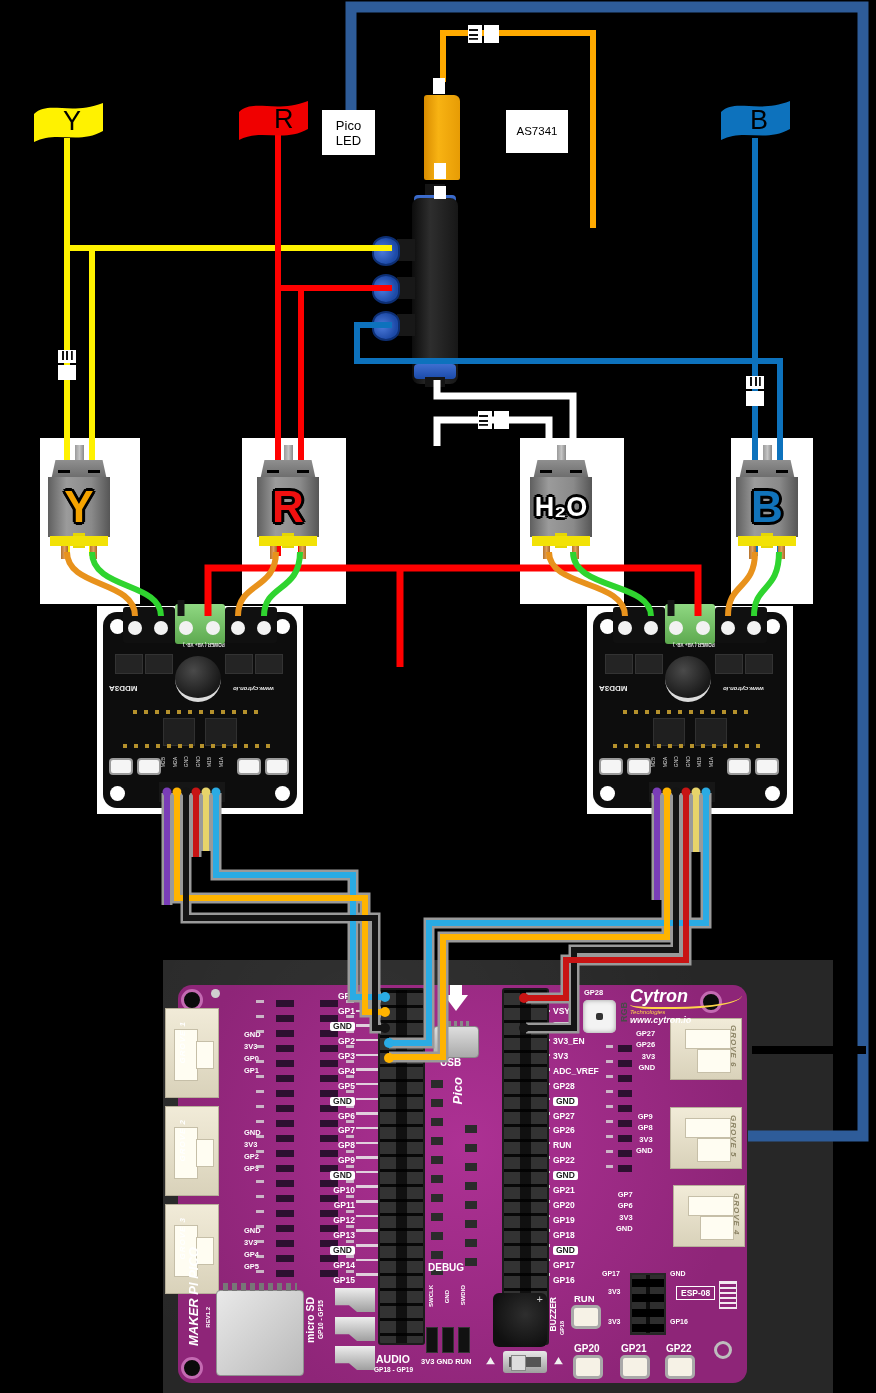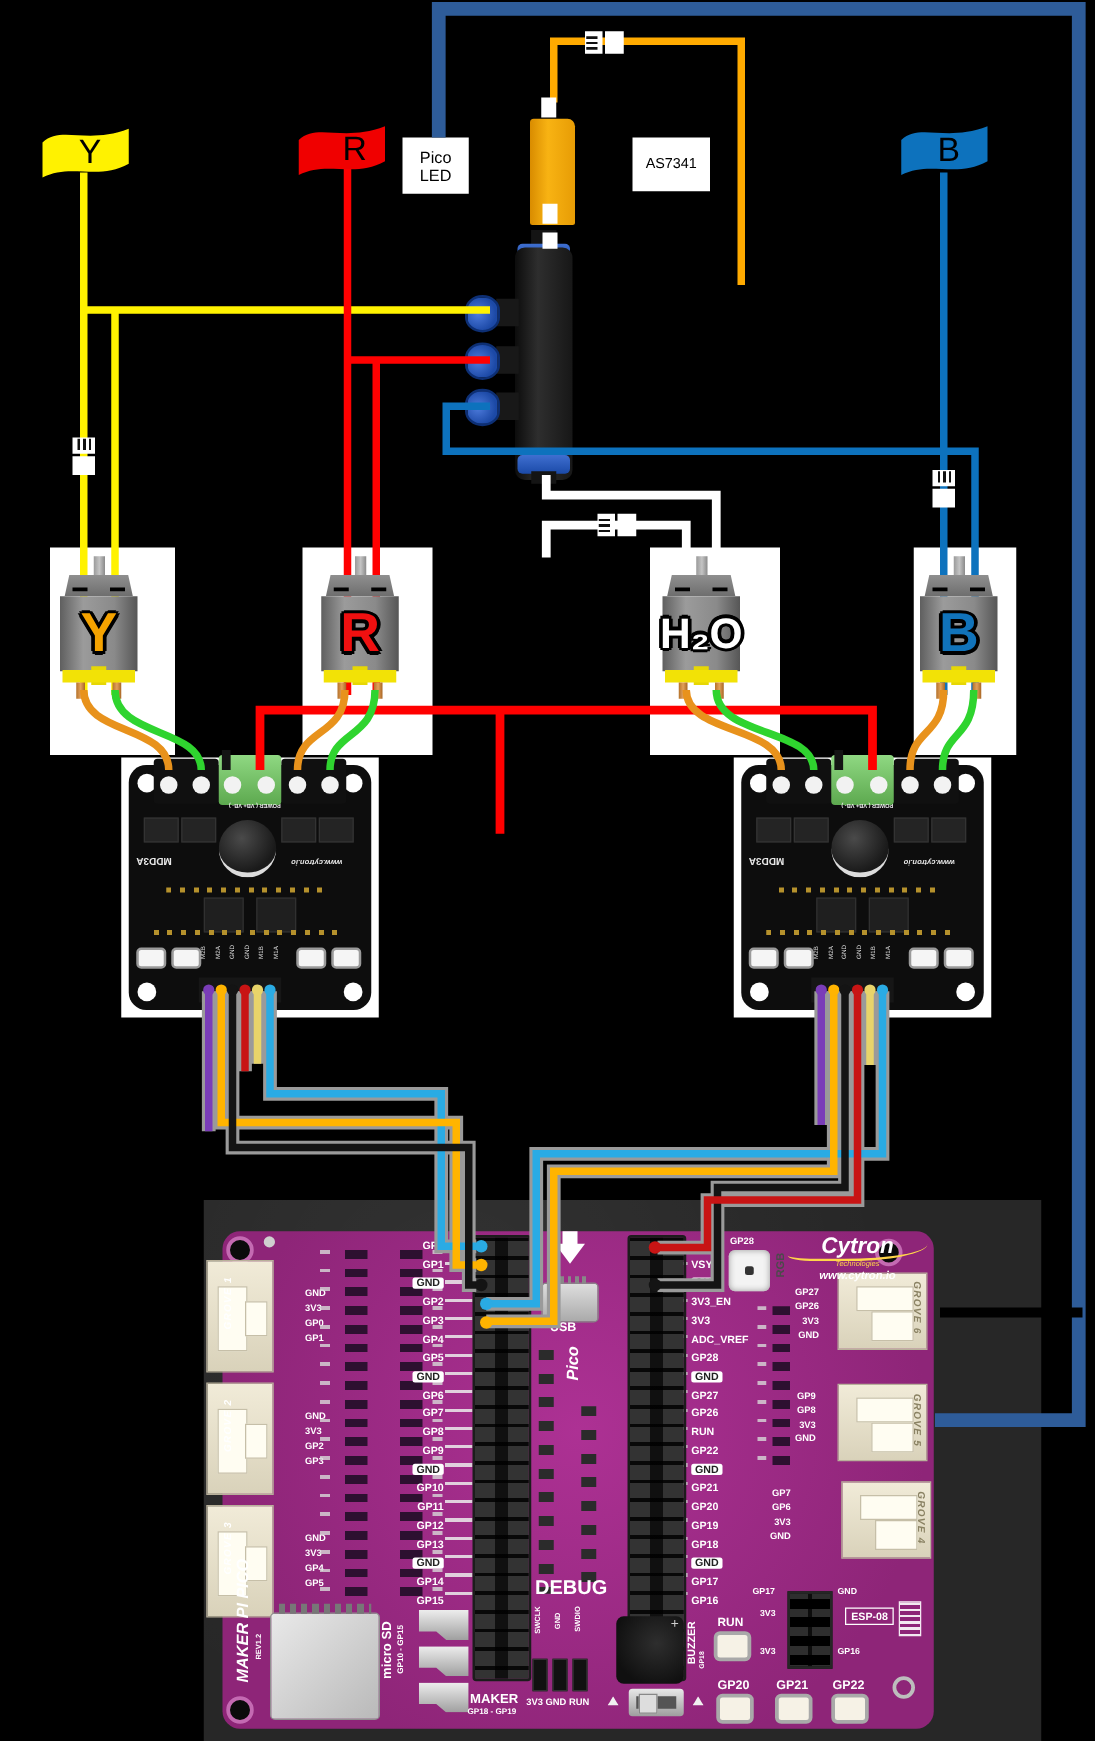--- a/index.html
+++ b/index.html
@@ -29,21 +29,21 @@
   .motor .cap{position:absolute;left:0;top:15px;width:62px;height:17px;background:linear-gradient(180deg,#8f8f8f,#6e6e6e);clip-path:polygon(6% 100%,12% 0,88% 0,94% 100%);}
   .motor .dash1,.motor .dash2{position:absolute;top:25px;width:12px;height:3px;background:#000;}
   .motor .dash1{left:10px}.motor .dash2{left:40px}
   .motor .body{position:absolute;left:0;top:32px;width:62px;height:60px;background:linear-gradient(90deg,#5f5f5f,#9b9b9b 30%,#8a8a8a 70%,#565656);display:flex;align-items:center;justify-content:center;}
   .motor .base{position:absolute;left:2px;top:91px;width:58px;height:10px;background:#f2e206;}
   .motor .tab{position:absolute;left:25px;top:88px;width:12px;height:15px;background:#e6d705;}
   .motor .nub{position:absolute;top:101px;width:7px;height:13px;background:linear-gradient(90deg,#b5722a,#e2a05b,#a96624);}
   .motor .nub.l{left:13px}.motor .nub.r{right:13px}
   .mletter{font-size:44px;font-weight:bold;line-height:44px;
     text-shadow:-3px 0 #000,3px 0 #000,0 -3px #000,0 3px #000,-2px -2px #000,2px 2px #000,-2px 2px #000,2px -2px #000;}
-  .mY{color:#f5a300}.mR{color:#f01010}.mW{color:#fff;font-size:34px;}.mB{color:#1173ba}
+  .mY{color:#f5a300}.mR{color:#f01010}.mW{color:#fff;font-size:27px;}.mB{color:#1173ba}
   
   .mani-body{position:absolute;left:412px;top:198px;width:46px;height:186px;background:linear-gradient(90deg,#0c0c0c,#2e2e2e 40%,#171717);border-radius:8px;}
   .mani-collar{position:absolute;width:42px;height:15px;background:linear-gradient(180deg,#3f6fd0,#1b4aa8);border-radius:4px;}
   .mani-stub{position:absolute;width:20px;height:13px;background:#141414;}
   .mani-neck{position:absolute;width:18px;height:22px;background:#181818;}
   .mani-cyl{position:absolute;width:28px;height:30px;background:radial-gradient(circle at 35% 50%,#4d7bdc,#1c49a6 70%);border-radius:50% / 40%;border:2px solid #0d2f74;box-sizing:border-box;}
   
   .drv{position:absolute;width:194px;height:196px;background:#0d0d0d;border-radius:14px;}
   .drv .hole{position:absolute;width:15px;height:15px;border-radius:50%;background:#fff;}
   .drv .tblk{position:absolute;top:-5px;height:36px;background:#101010;border-radius:3px;}
@@ -98,21 +98,21 @@
   .ant{position:absolute;width:16px;height:26px;border:1px solid #fff;background:repeating-linear-gradient(180deg,#fff 0 2px,transparent 2px 5px);opacity:.9;}
   .rgb{position:absolute;left:405px;top:15px;width:33px;height:33px;background:#f3f3f3;border-radius:5px;box-shadow:inset 0 0 5px #999;}
   .rgb:after{content:"";position:absolute;left:13px;top:13px;width:7px;height:7px;background:#333;border-radius:2px;}
   .sw{position:absolute;left:325px;top:366px;width:44px;height:22px;background:linear-gradient(180deg,#e8e8e8,#9e9e9e);border-radius:3px;}
   .sw:before{content:"";position:absolute;left:6px;top:6px;width:32px;height:10px;background:#555;}
   .sw:after{content:"";position:absolute;left:8px;top:4px;width:13px;height:14px;background:#ddd;border:1px solid #888;}
   .usbft{position:absolute;left:255px;top:41px;width:44px;height:30px;background:linear-gradient(180deg,#dedede,#aaa);border-radius:4px;border:1px solid #888;}
   .usbft:before{content:"";position:absolute;left:8px;top:-6px;width:28px;height:6px;background:repeating-linear-gradient(90deg,#888 0 3px,transparent 3px 6px);}
   .arrow{position:absolute;left:266px;top:10px;width:0;height:0;border-left:12px solid transparent;border-right:12px solid transparent;border-top:16px solid #fff;}
   .arrow:before{content:"";position:absolute;left:-6px;top:-26px;width:12px;height:11px;background:#fff;}
-  .cyt{position:absolute;left:452px;top:1px;width:112px;text-align:center;color:#fff;}
+  .cyt{position:absolute;left:452px;top:1px;width:112px;text-align:left;color:#fff;}
   .cyt .c1{font-size:18px;font-weight:bold;font-style:italic;border-bottom:2px solid #ffd54a;border-radius:0 0 60% 20%;}
   .cyt .c2{font-size:6px;color:#ffd54a;font-style:italic;}
   .cyt .c3{font-size:9px;font-weight:bold;font-style:italic;}
   .dbgpin{position:absolute;width:12px;height:26px;background:#111;border:1px solid #333;box-sizing:border-box;}
   .dbglab{position:absolute;font-size:6px;color:#fff;font-weight:bold;}
   .bell{position:absolute;width:9px;height:9px;background:#f0f0f0;clip-path:polygon(50% 0,85% 60%,100% 80%,0 80%,15% 60%);}
 </style>
 </head>
 <body>
 
@@ -477,40 +477,40 @@
         <span>GP17</span>
         <span>GP16</span>
       </div>
 
     <div class="arrow"></div>
     <div class="usbft"></div>
     <div class="wlabel" style="left:262px;top:72px;font-size:10px">USB</div>
     <div class="wlabel vtx" style="left:272px;top:92px;font-size:13px;font-style:italic">Pico</div>
     <div class="dstrip" style="left:253px;top:95px;height:195px"></div>
     <div class="dstrip" style="left:287px;top:140px;height:150px"></div>
-    <div class="wlabel" style="left:250px;top:277px;font-size:16px">DEBUG</div>
+    <div class="wlabel" style="left:250px;top:277px;font-size:10px">DEBUG</div>
 
     <div class="dbglab vtx" style="left:250px;top:300px">SWCLK</div>
     <div class="dbglab vtx" style="left:266px;top:305px">GND</div>
     <div class="dbglab vtx" style="left:282px;top:300px">SWDIO</div>
     <div class="dbgpin" style="left:248px;top:342px"></div>
     <div class="dbgpin" style="left:264px;top:342px"></div>
     <div class="dbgpin" style="left:280px;top:342px"></div>
     <div class="wlabel" style="left:243px;top:372px;font-size:7.5px">3V3 GND RUN</div>
 
     <div class="sd"></div>
     <div class="wlabel vtx" style="left:126px;top:312px;font-size:10.5px">micro SD</div>
     <div class="wlabel vtx" style="left:139px;top:315px;font-size:6.5px">GP10 - GP15</div>
 
     <div class="jack">
         <div></div>
         <div></div>
         <div></div>
       </div>
-    <div class="wlabel" style="left:198px;top:368px;font-size:10.5px">MAKER</div>
+    <div class="wlabel" style="left:198px;top:368px;font-size:10.5px">AUDIO</div>
     <div class="wlabel" style="left:196px;top:381px;font-size:6.5px">GP18 - GP19</div>
 
     <div class="buzz"></div>
     <div class="wlabel vtx" style="left:370px;top:312px;font-size:8.5px">BUZZER</div>
     <div class="wlabel vtx" style="left:381px;top:336px;font-size:5.5px">GP18</div>
 
     <div class="wlabel" style="left:396px;top:308px;font-size:9.5px">RUN</div>
     <div class="wbtn" style="left:393px;top:320px"></div>
 
     <div class="esp"></div>

